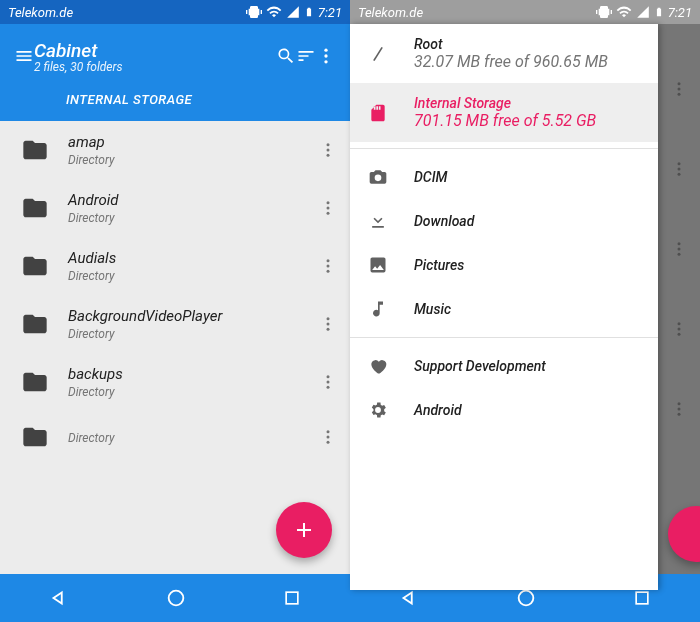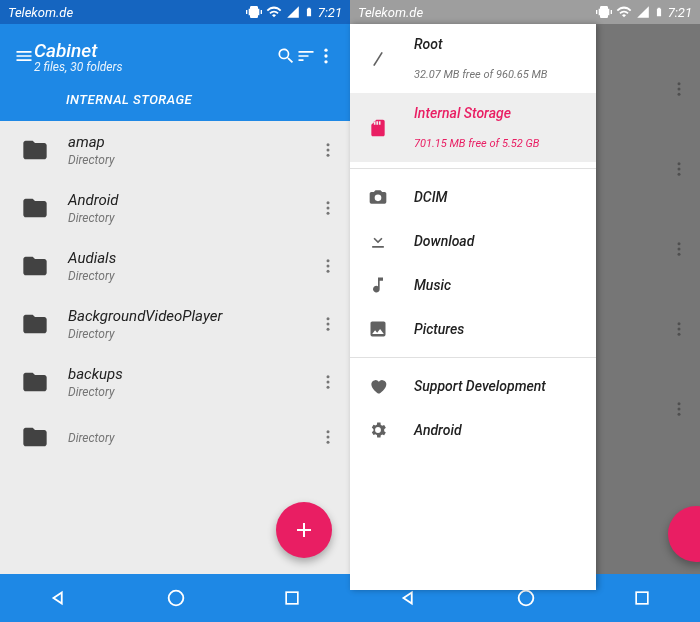--- a/index.html
+++ b/index.html
@@ -25,30 +25,30 @@
   .row-title { font-size: 15px; color: #212121; }
   .row-sub { font-size: 12px; color: #757575; margin-top: 2px; }
   .row-more { width: 24px; color: #757575; display: flex; justify-content: center; }
 
   .fab { position: absolute; right: 18px; bottom: 64px; width: 56px; height: 56px; border-radius: 50%; background: #e91e63; color: #fff; display: flex; align-items: center; justify-content: center; box-shadow: 0 4px 8px rgba(0,0,0,0.3); font-size: 28px; }
 
   .navbar { height: 48px; background: #1e88e5; display: flex; align-items: center; justify-content: space-around; color: #fff; }
 
   
   .dimmed { position: absolute; inset: 0; background: rgba(0,0,0,0.5); }
-  .drawer { position: absolute; left: 0; top: 24px; bottom: 32px; width: 246px; background: #fff; box-shadow: 2px 0 6px rgba(0,0,0,0.3); z-index: 2; overflow: hidden; }
+  .drawer { position: absolute; left: 0; top: 24px; bottom: 32px; width: 308px; background: #fff; box-shadow: 2px 0 6px rgba(0,0,0,0.3); z-index: 2; overflow: hidden; }
   .drawer-row { display: flex; align-items: center; padding: 12px 16px; gap: 24px; }
   .drawer-row.selected { background: #eeeeee; }
   .drawer-row.selected .dr-title { color: #e91e63; font-weight: 500; }
   .drawer-row.selected .dr-sub { color: #e91e63; }
   .dr-icon { width: 24px; display: flex; justify-content: center; color: #616161; }
   .drawer-row.selected .dr-icon { color: #e91e63; }
   .dr-body { flex: 1; }
   .dr-title { font-size: 14px; font-weight: 500; color: #212121; }
-  .dr-sub { font-size: 11px; color: #757575; margin-top: 16px; }
+  .dr-sub { font-size: 16px; color: #757575; margin-top: 0; }
   .dr-divider { height: 1px; background: #e0e0e0; margin: 6px 0; }
 
   .bg-list { position: absolute; top:24px; left:0; right:0; bottom:48px; background:#ececec; }
   .bg-row-more { position:absolute; right:12px; color:#bdbdbd; }
   .fab2 { position:absolute; right:-24px; bottom:60px; width:56px; height:56px; border-radius:50%; background:#e91e63; z-index:3; box-shadow:0 4px 8px rgba(0,0,0,.3);}
 
   svg { display:block; }
 </style>
 </head>
 <body>
@@ -342,35 +342,35 @@
             <path d="M19 18H5v2h14v-2zM12 2L12 12 8 8l-1.4 1.4L12 14.8l5.4-5.4L16 8l-4 4V2z"></path>
           </svg>
         </span>
         <div class="dr-body">
           <div class="dr-title">Download</div>
         </div>
       </div>
       <div class="drawer-row">
         <span class="dr-icon">
           <svg width="20" height="20" viewBox="0 0 24 24" fill="#616161">
+            <path d="M21 19V5c0-1-1-2-2-2H5c-1 0-2 1-2 2v14c0 1 1 2 2 2h14c1 0 2-1 2-2zM8.5 13.5l2.5 3 3.5-4.5 4.5 6H5l3.5-4.5z"></path>
+          </svg>
+        </span>
+        <div class="dr-body">
+          <div class="dr-title">Pictures</div>
+        </div>
+      </div>
+      <div class="drawer-row">
+        <span class="dr-icon">
+          <svg width="20" height="20" viewBox="0 0 24 24" fill="#616161">
             <path d="M12 3v10.55A4 4 0 1014 17V7h4V3h-6z"></path>
           </svg>
         </span>
         <div class="dr-body">
           <div class="dr-title">Music</div>
-        </div>
-      </div>
-      <div class="drawer-row">
-        <span class="dr-icon">
-          <svg width="20" height="20" viewBox="0 0 24 24" fill="#616161">
-            <path d="M21 19V5c0-1-1-2-2-2H5c-1 0-2 1-2 2v14c0 1 1 2 2 2h14c1 0 2-1 2-2zM8.5 13.5l2.5 3 3.5-4.5 4.5 6H5l3.5-4.5z"></path>
-          </svg>
-        </span>
-        <div class="dr-body">
-          <div class="dr-title">Pictures</div>
         </div>
       </div>
       <div class="dr-divider"></div>
       <div class="drawer-row">
         <span class="dr-icon">
           <svg width="20" height="20" viewBox="0 0 24 24" fill="#616161">
             <path d="M12 21s-8-5-8-11a5 5 0 019-3 5 5 0 019 3c0 6-8 11-8 11z"></path>
           </svg>
         </span>
         <div class="dr-body">

